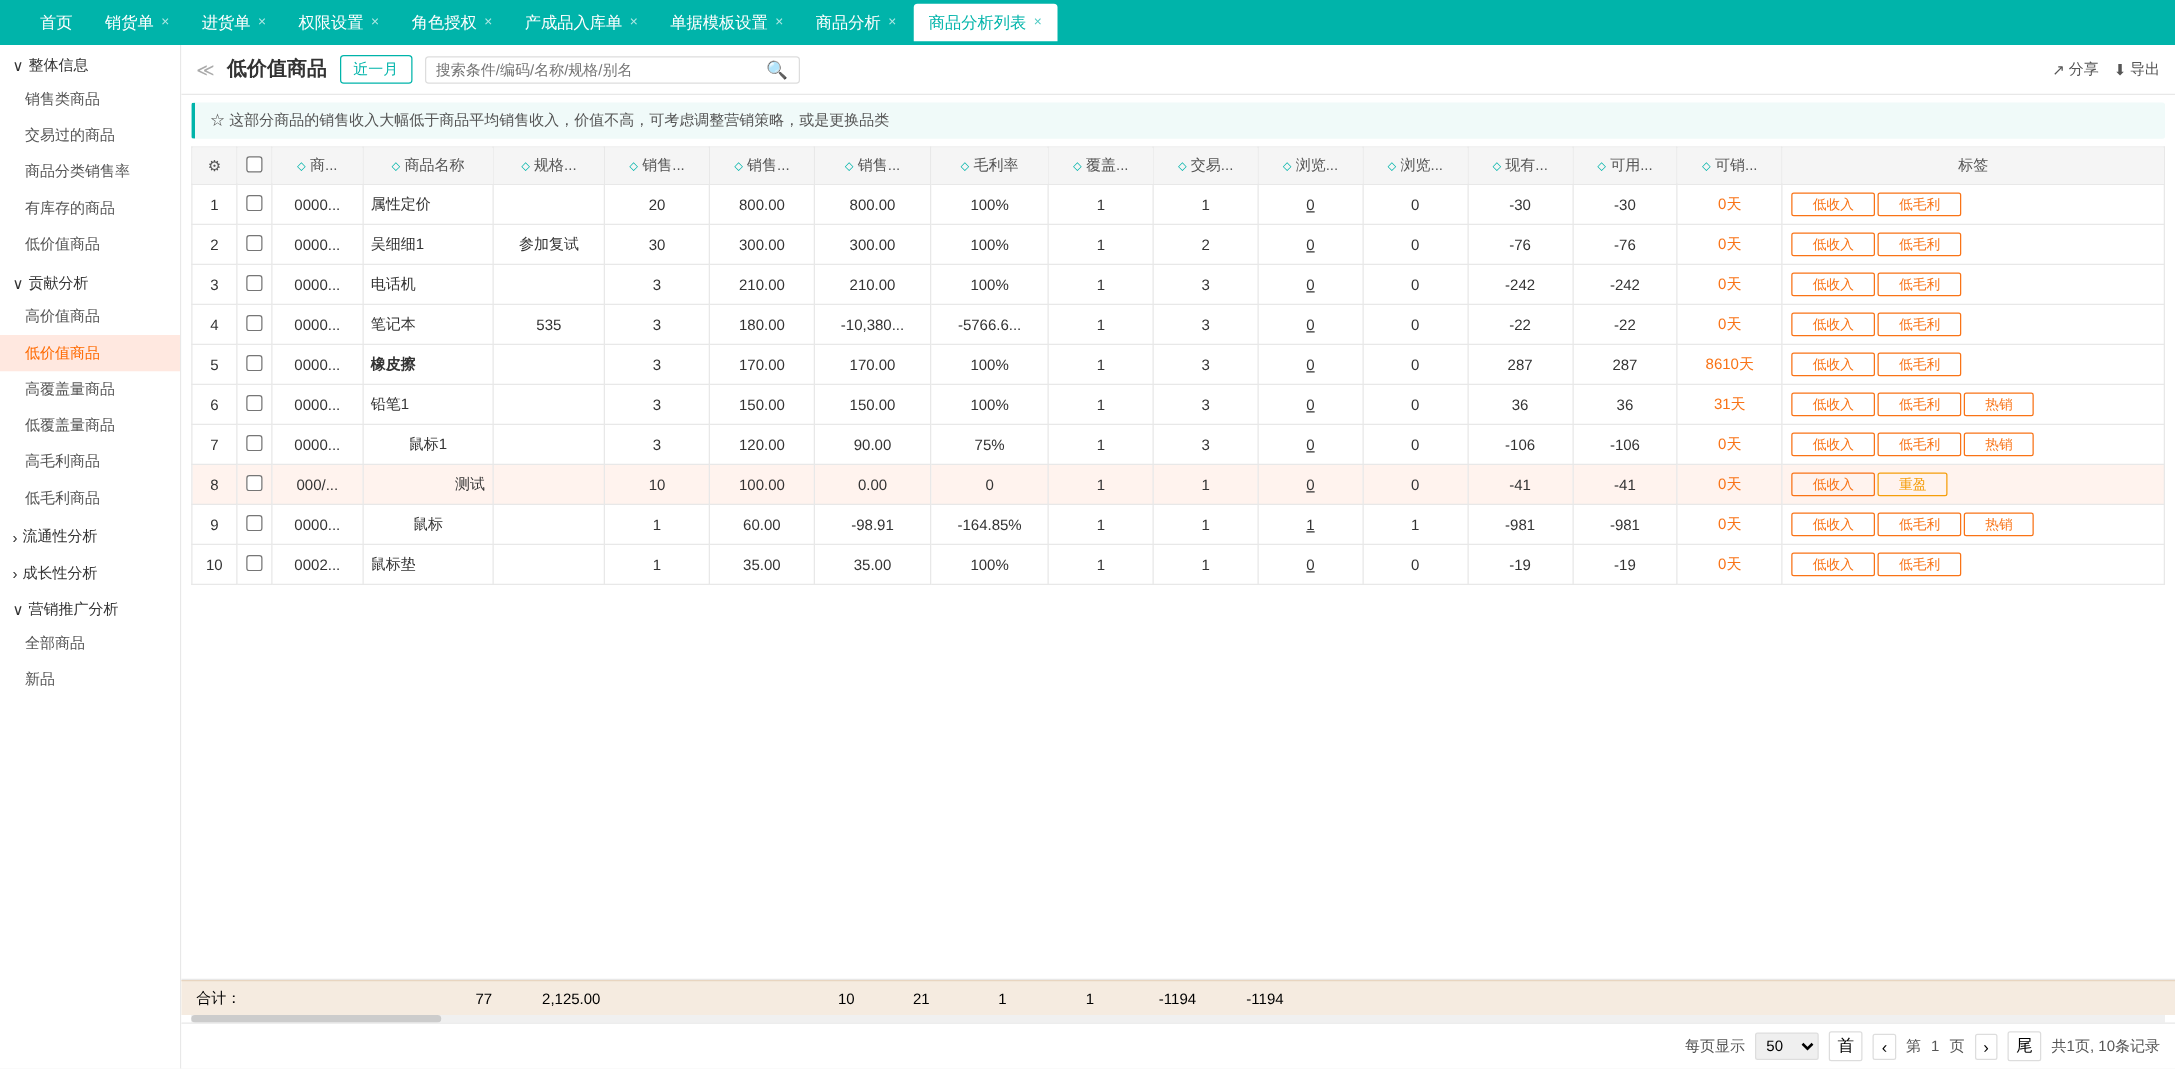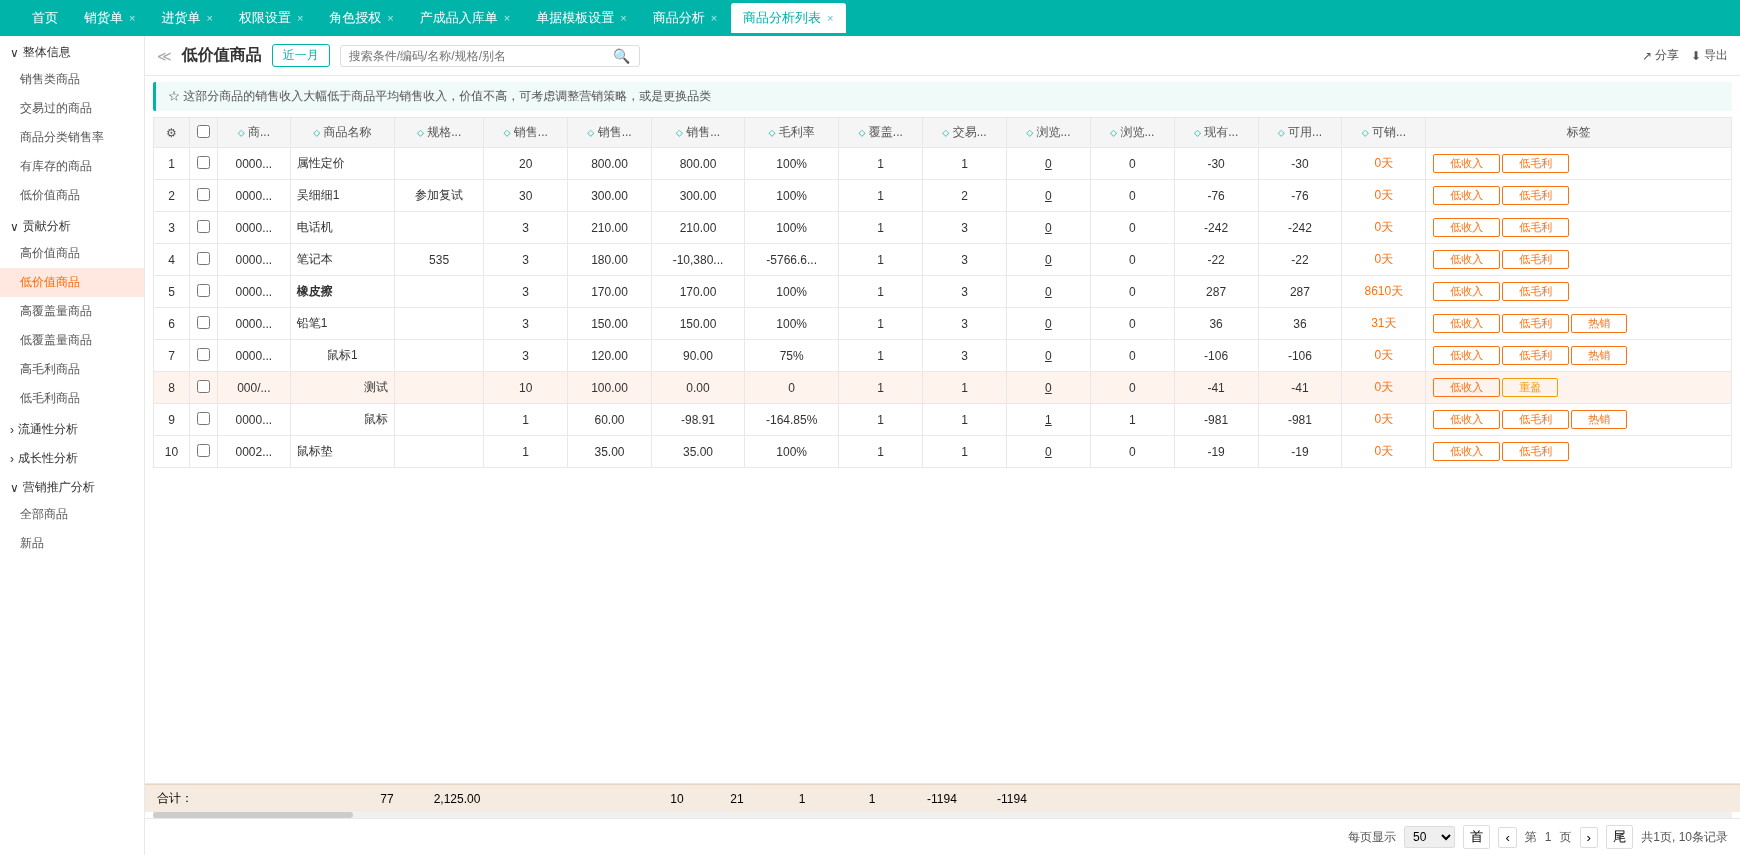--- a/index.html
+++ b/index.html
@@ -529,21 +529,21 @@
     <td>0</td>
     <td>-41</td>
     <td>-41</td>
     <td style="color:#f97316;">0天</td>
     <td style="text-align:left;"><span class="tag tag-orange">低收入</span><span class="tag tag-warn">重盈</span></td>
   </tr>
             <tr>
     <td>9</td>
     <td class="checkbox-cell"><input type="checkbox" style=""></td>
     <td>0000...</td>
-    <td style="text-align:right;">鼠标</td>
+    <td style="text-align:center;">鼠标</td>
     <td></td>
     <td>1</td>
     <td>60.00</td>
     <td>-98.91</td>
     <td>-164.85%</td>
     <td>1</td>
     <td>1</td>
     <td style="text-decoration:underline; cursor:pointer;">1</td>
     <td>1</td>
     <td>-981</td>

